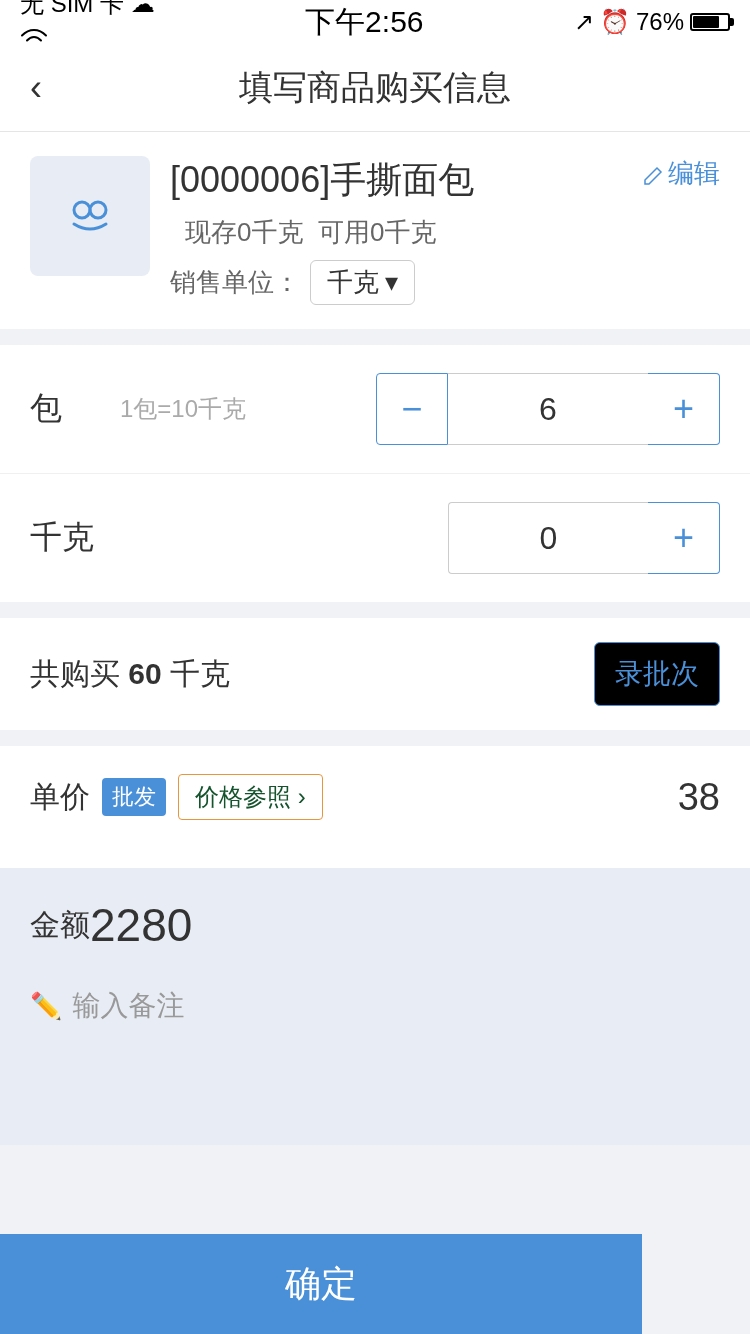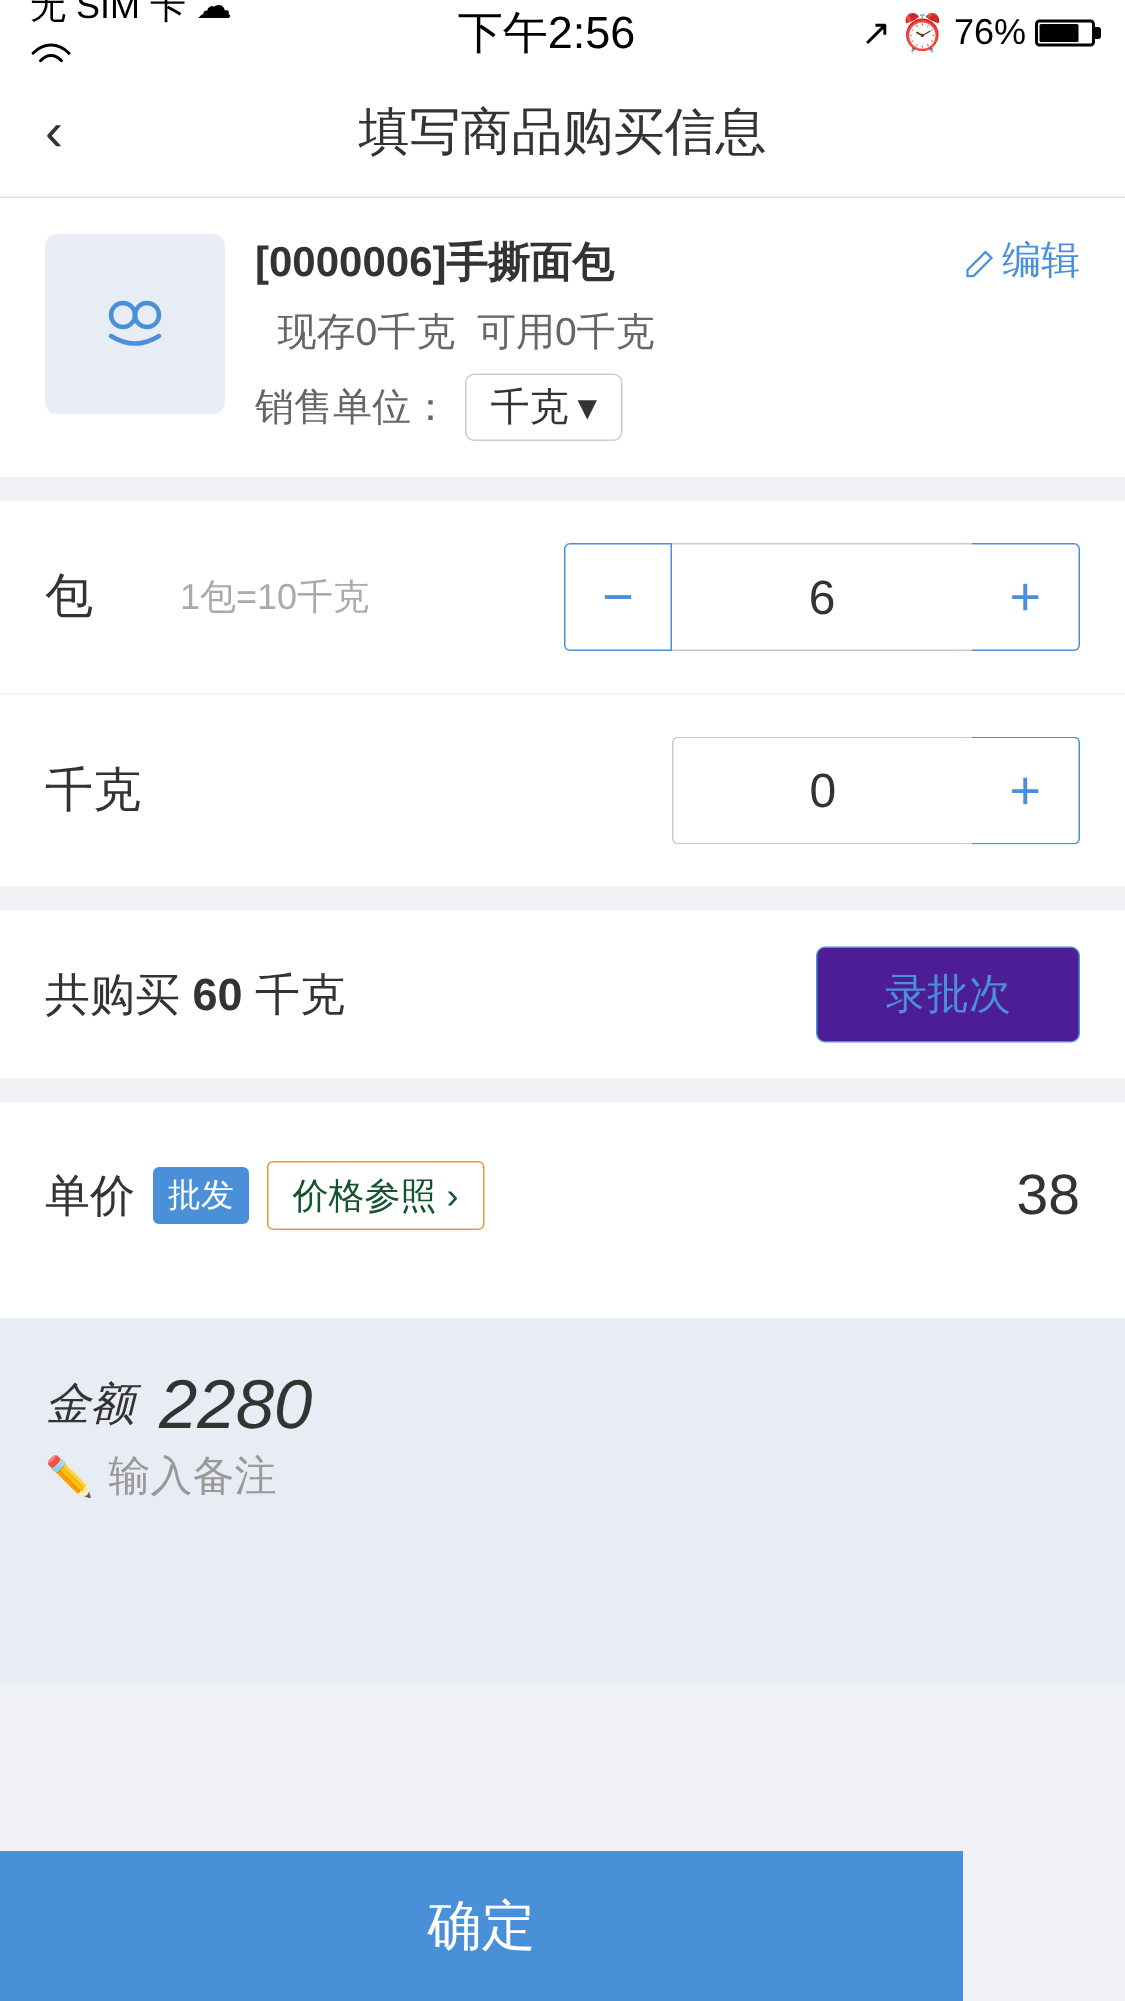--- a/index.html
+++ b/index.html
@@ -73,21 +73,21 @@
       flex-shrink: 0;
     }
     .product-image svg { width: 60px; height: 60px; }
     .product-info { flex: 1; }
     .product-name-row {
       display: flex;
       justify-content: space-between;
       align-items: flex-start;
       margin-bottom: 10px;
     }
-    .product-name { font-size: 28px; font-weight: 700; color: #333; }
+    .product-name { font-size: 36px; font-weight: 400; color: #333; }
     .edit-btn {
       display: flex;
       align-items: center;
       gap: 4px;
       font-size: 26px;
       color: #4a90d9;
       cursor: pointer;
     }
     .stock-row { font-size: 26px; color: #666; margin-bottom: 10px; margin-left: 15px; }
     .unit-row {
@@ -178,31 +178,31 @@
       margin-bottom: 16px;
     }
     .total-text {
       font-size: 30px;
       color: #333;
     }
     .total-text span { color: #333; font-weight: 500; }
     .batch-btn {
       border: 1px solid #4a90d9;
       color: #4a90d9;
-      background: #4c1d95;
-      padding: 12px 45px;
+      background: #000000;
+      padding: 12px 20px;
       font-size: 28px;
       border-radius: 6px;
       cursor: pointer;
     }
 
     
     .price-section {
       background: #fff;
-      padding: 39px 30px;
+      padding: 28px 30px;
       margin-bottom: 0;
     }
     .price-row {
       display: flex;
       align-items: center;
       justify-content: space-between;
       margin-bottom: 20px;
     }
     .price-left {
       display: flex;
@@ -232,23 +232,22 @@
     .price-value { font-size: 38px; color: #333; font-weight: 400; }
 
     
     .amount-section {
       background: #e8edf5;
       padding: 30px 30px 20px;
     }
     .amount-row {
       display: flex;
       align-items: center;
-      gap: 16px;
-      margin-bottom: 2px;
-      font-style: italic;
+      gap: 0;
+      margin-bottom: 35px;
     }
     .amount-label { font-size: 30px; color: #333; }
     .amount-value { font-size: 46px; color: #333; font-weight: 500; }
     .note-row {
       display: flex;
       align-items: center;
       gap: 10px;
       color: #999;
       font-size: 28px;
     }

